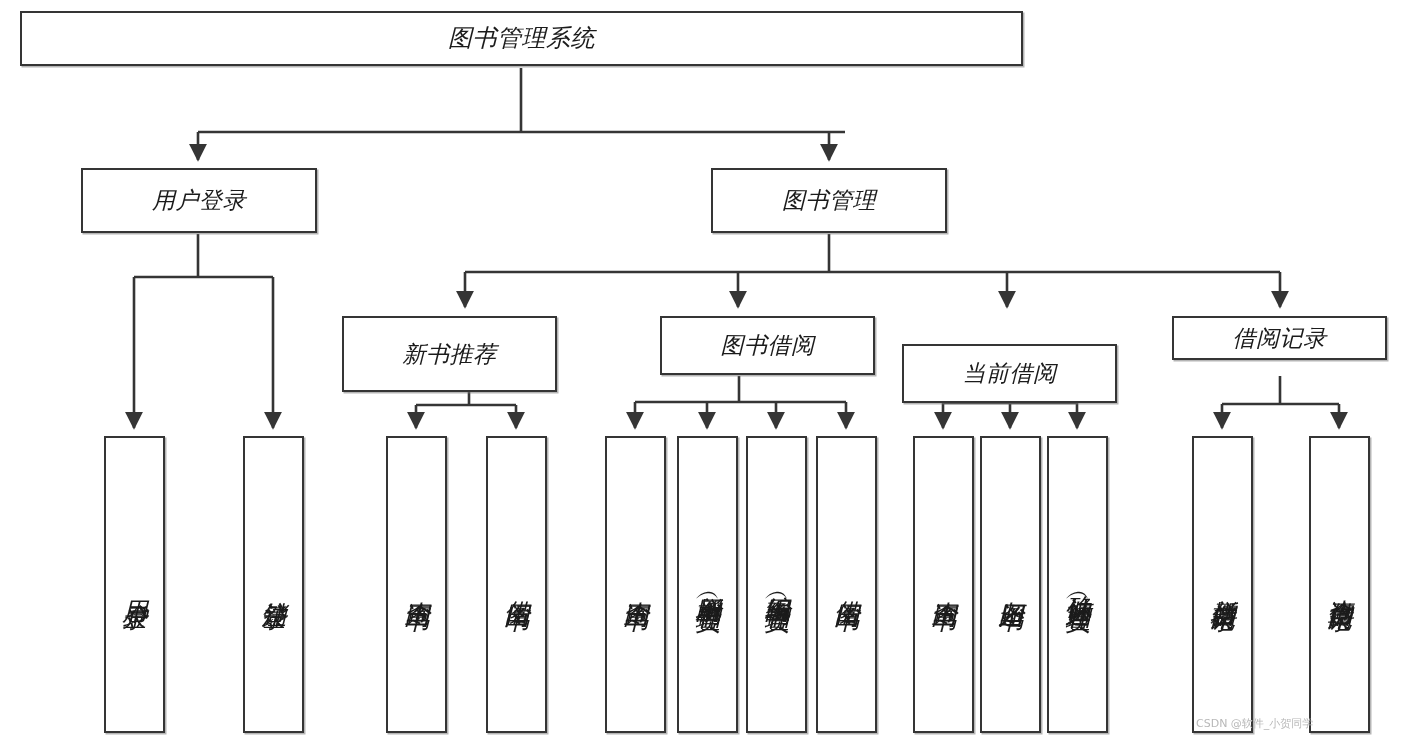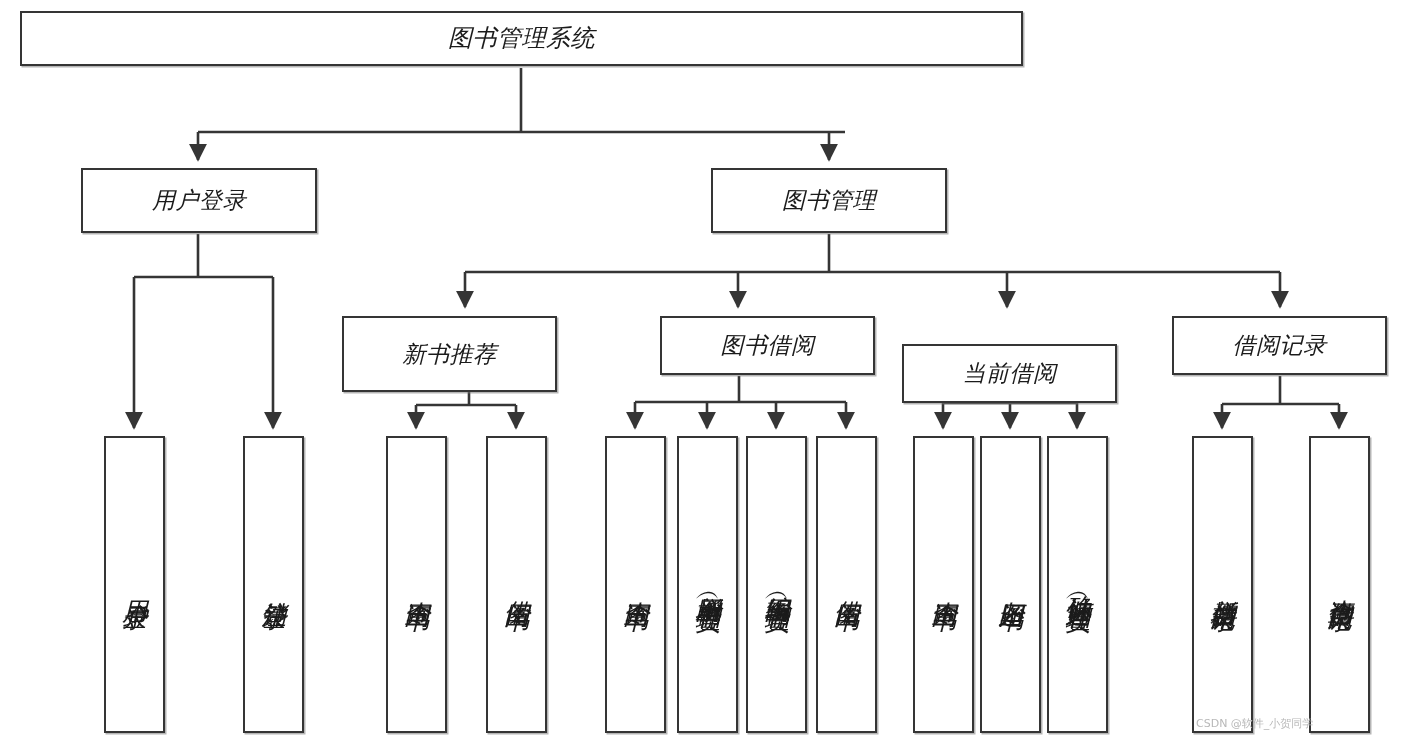--- a/index.html
+++ b/index.html
@@ -142,21 +142,21 @@
 
   <div class="node h" style="left:342px; top:316px; width:215px; height:76px;">
     <span class="lbl">新书推荐</span>
   </div>
   <div class="node h" style="left:632px; top:316px; width:215px; height:59px;margin-left:28px;">
     <span class="lbl">图书借阅</span>
   </div>
   <div class="node h" style="left:902px; top:316px; width:215px; height:59px;margin-top:28px;">
     <span class="lbl">当前借阅</span>
   </div>
-  <div class="node h" style="left:1172px; top:316px; width:215px; height:59px;">
+  <div class="node h" style="left:1172px; top:316px; width:215px; height:44px;">
     <span class="lbl">借阅记录</span>
   </div>
 
   <div class="node v" style="left:104px; top:436px; width:61px; height:297px;">
     <span class="lbl">用户登录</span>
   </div>
   <div class="node v" style="left:243px; top:436px; width:61px; height:297px;">
     <span class="lbl">注销登录</span>
   </div>
 

